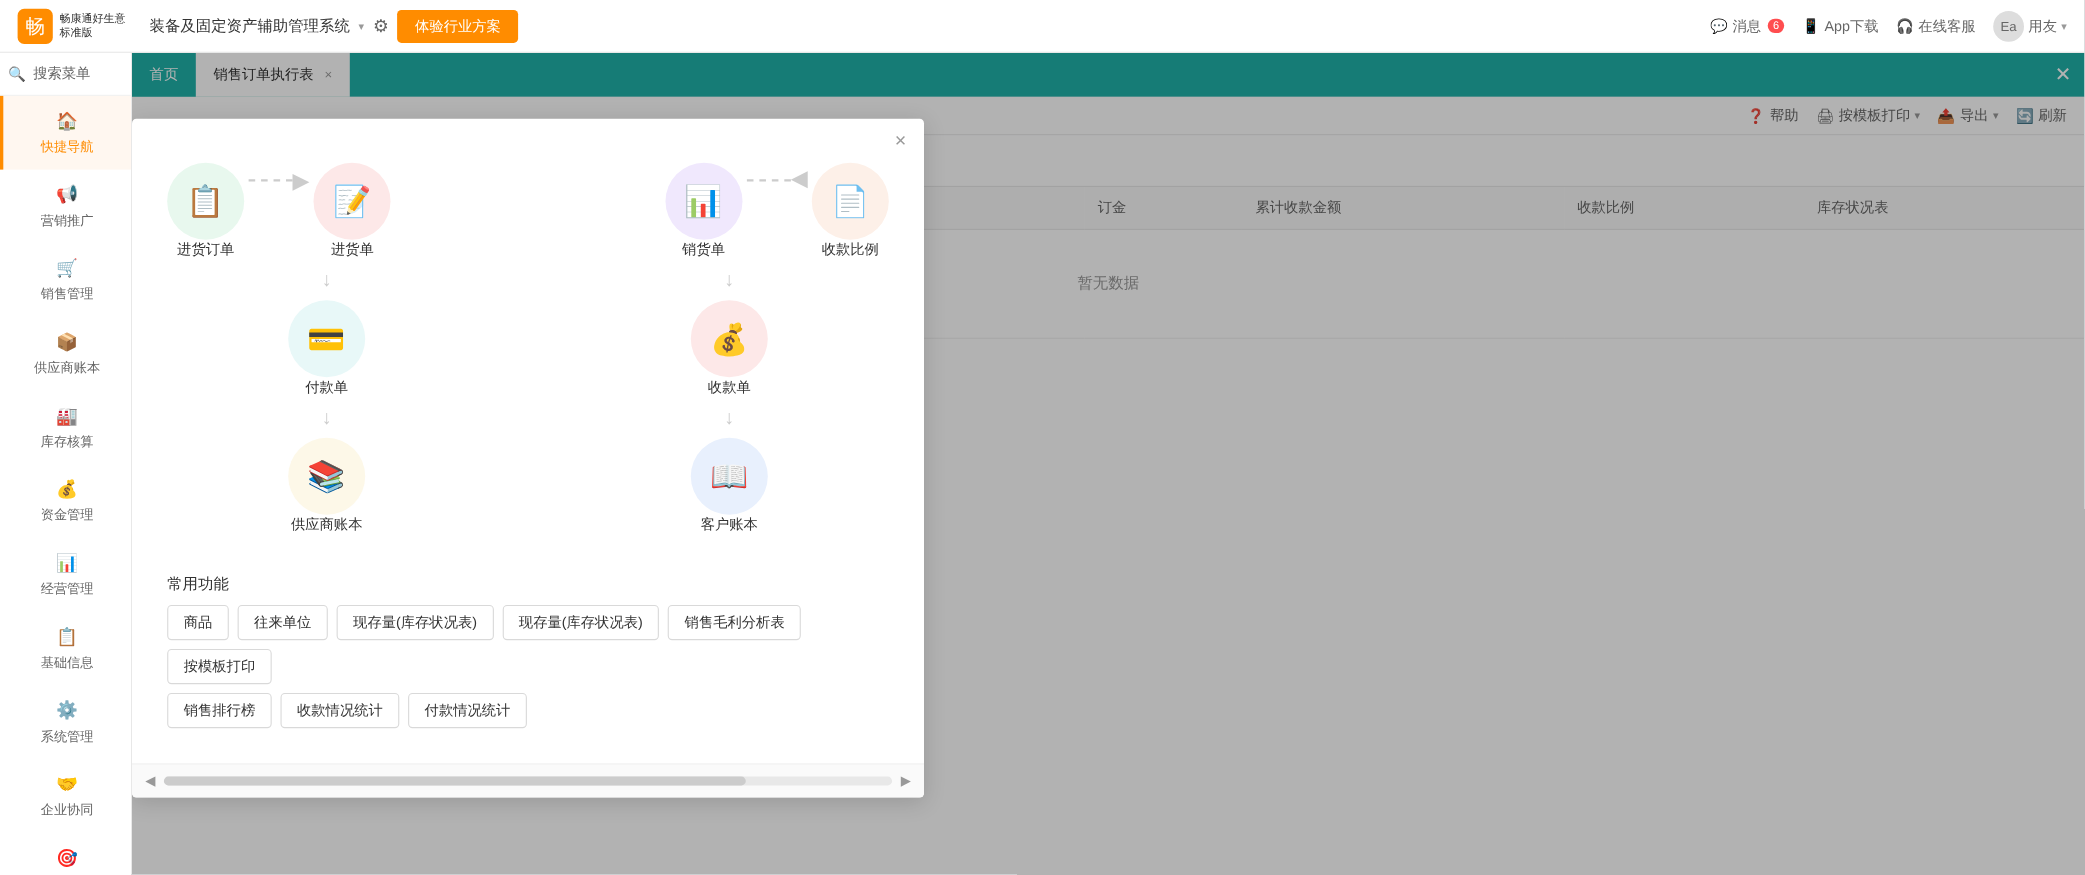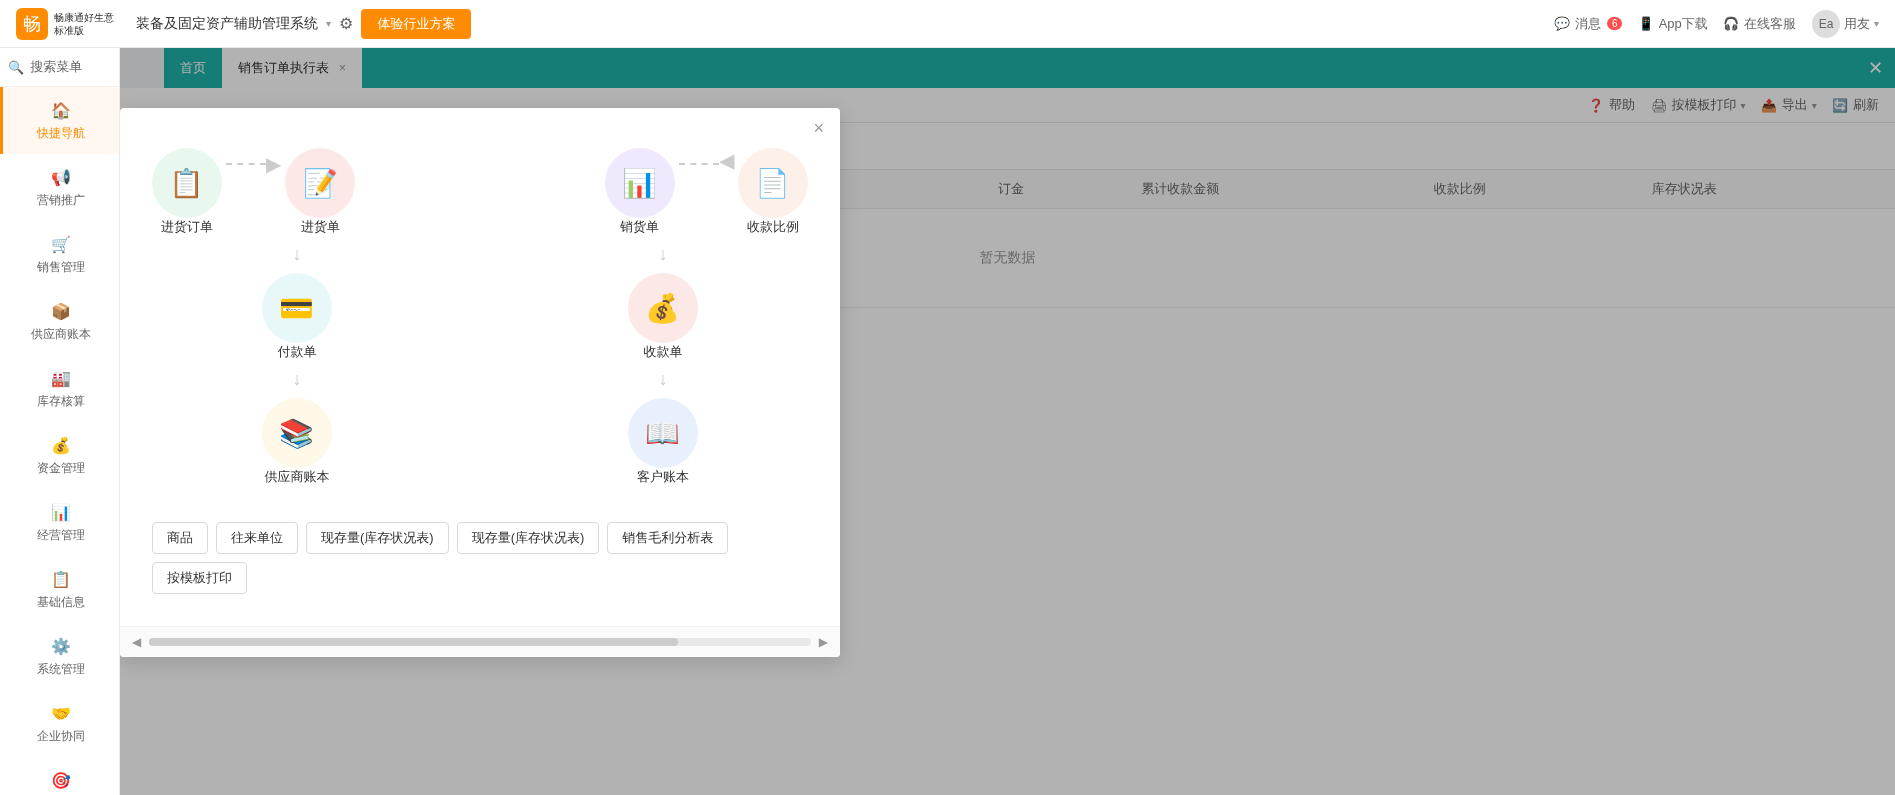--- a/index.html
+++ b/index.html
@@ -115,21 +115,20 @@
       position: relative;
     }
 
     
     .tab-bar {
       height: 40px;
       background: #20b2aa;
       display: flex;
       align-items: center;
       padding: 0;
-      margin-left: 44px;
     }
     .tab-item {
       height: 40px;
       display: flex; align-items: center; padding: 0 16px;
       cursor: pointer; font-size: 13px; color: #fff;
       gap: 6px;
     }
     .tab-item.home { background: #20b2aa; }
     .tab-item.active { background: #fff; color: #333; }
     .tab-close {
@@ -610,27 +609,33 @@
                   <span style="font-size:28px; color:#2196f3;">📖</span>
                 </div>
                 <span class="flow-label">客户账本</span>
               </div>
               <div style="width:40px;"></div>
               <div style="width:70px;"></div>
             </div>
           </div>
 
           <div class="common-functions">
+            <div class="common-title">常用功能</div>
             <div class="func-buttons" id="func-buttons-row1">
                 <button class="func-btn">商品</button>
                 <button class="func-btn">往来单位</button>
                 <button class="func-btn">现存量(库存状况表)</button>
                 <button class="func-btn">现存量(库存状况表)</button>
                 <button class="func-btn">销售毛利分析表</button>
                 <button class="func-btn">按模板打印</button>
+              </div>
+            <div class="func-buttons" id="func-buttons-row2">
+                <button class="func-btn">销售排行榜</button>
+                <button class="func-btn">收款情况统计</button>
+                <button class="func-btn">付款情况统计</button>
               </div>
           </div>
         </div>
 
         <div class="modal-scrollbar">
           <span class="scroll-arrow">◀</span>
           <div class="scrollbar-track">
             <div class="scrollbar-thumb"></div>
           </div>
           <span class="scroll-arrow">▶</span>

